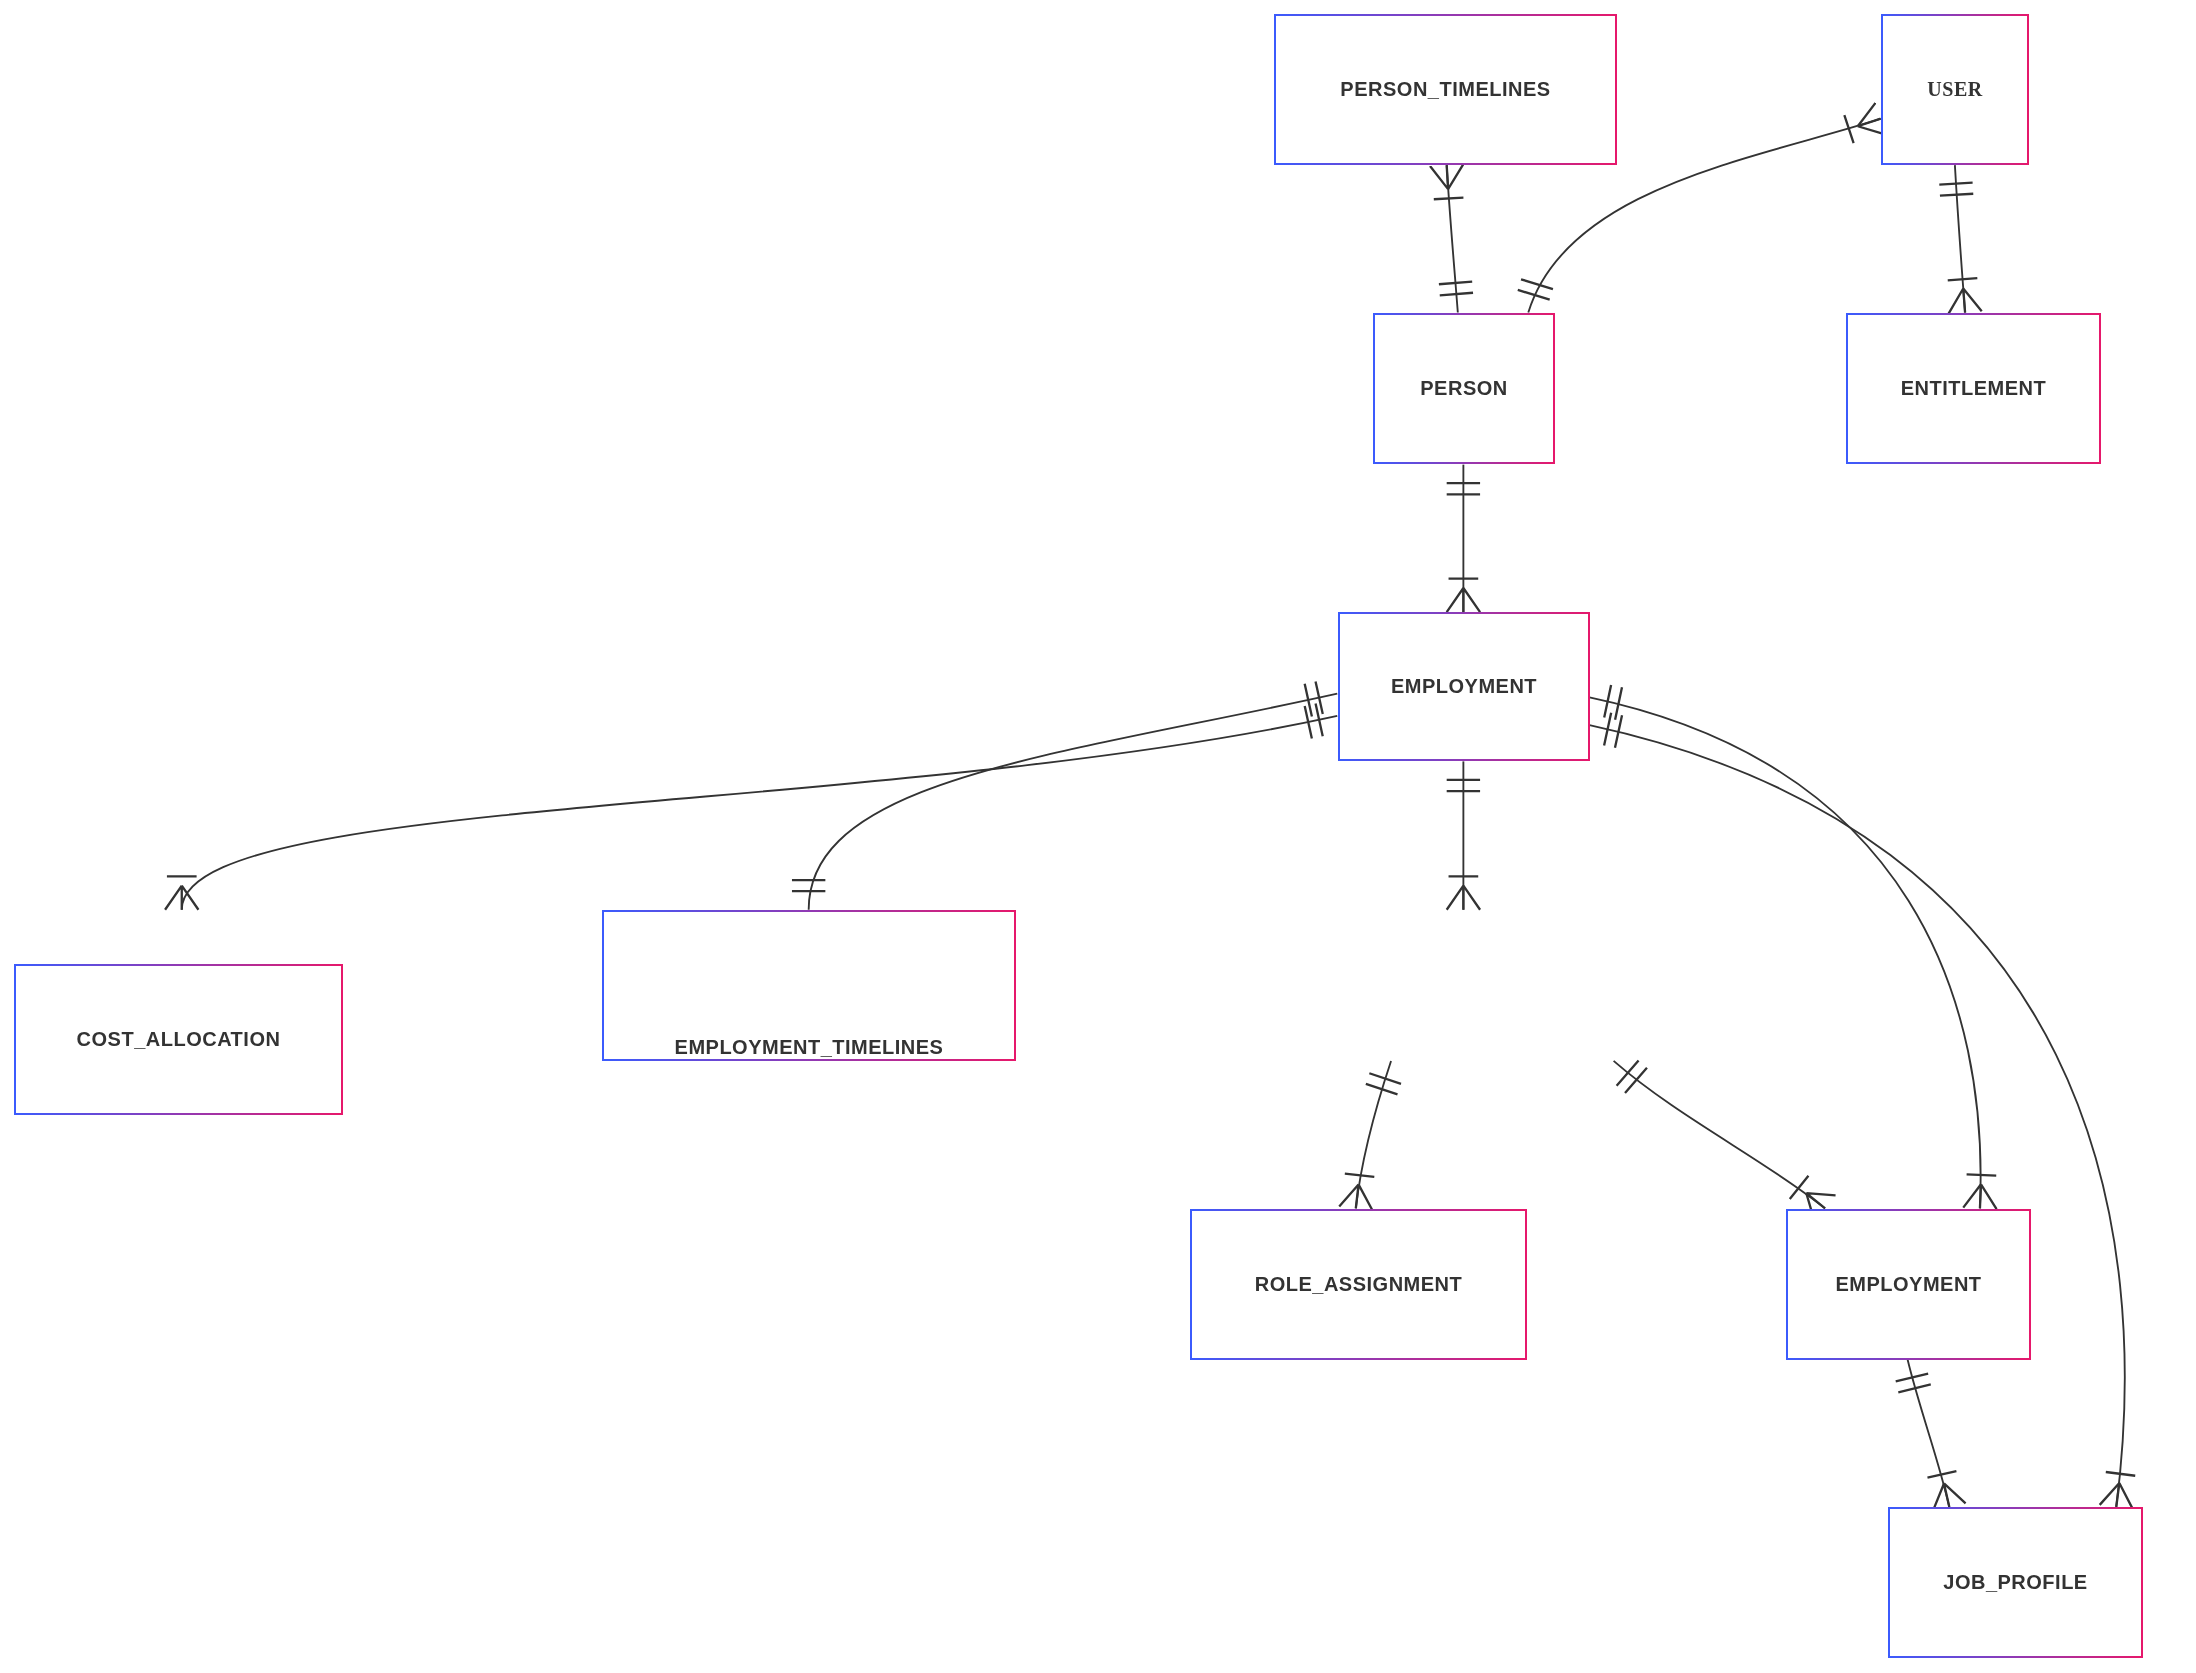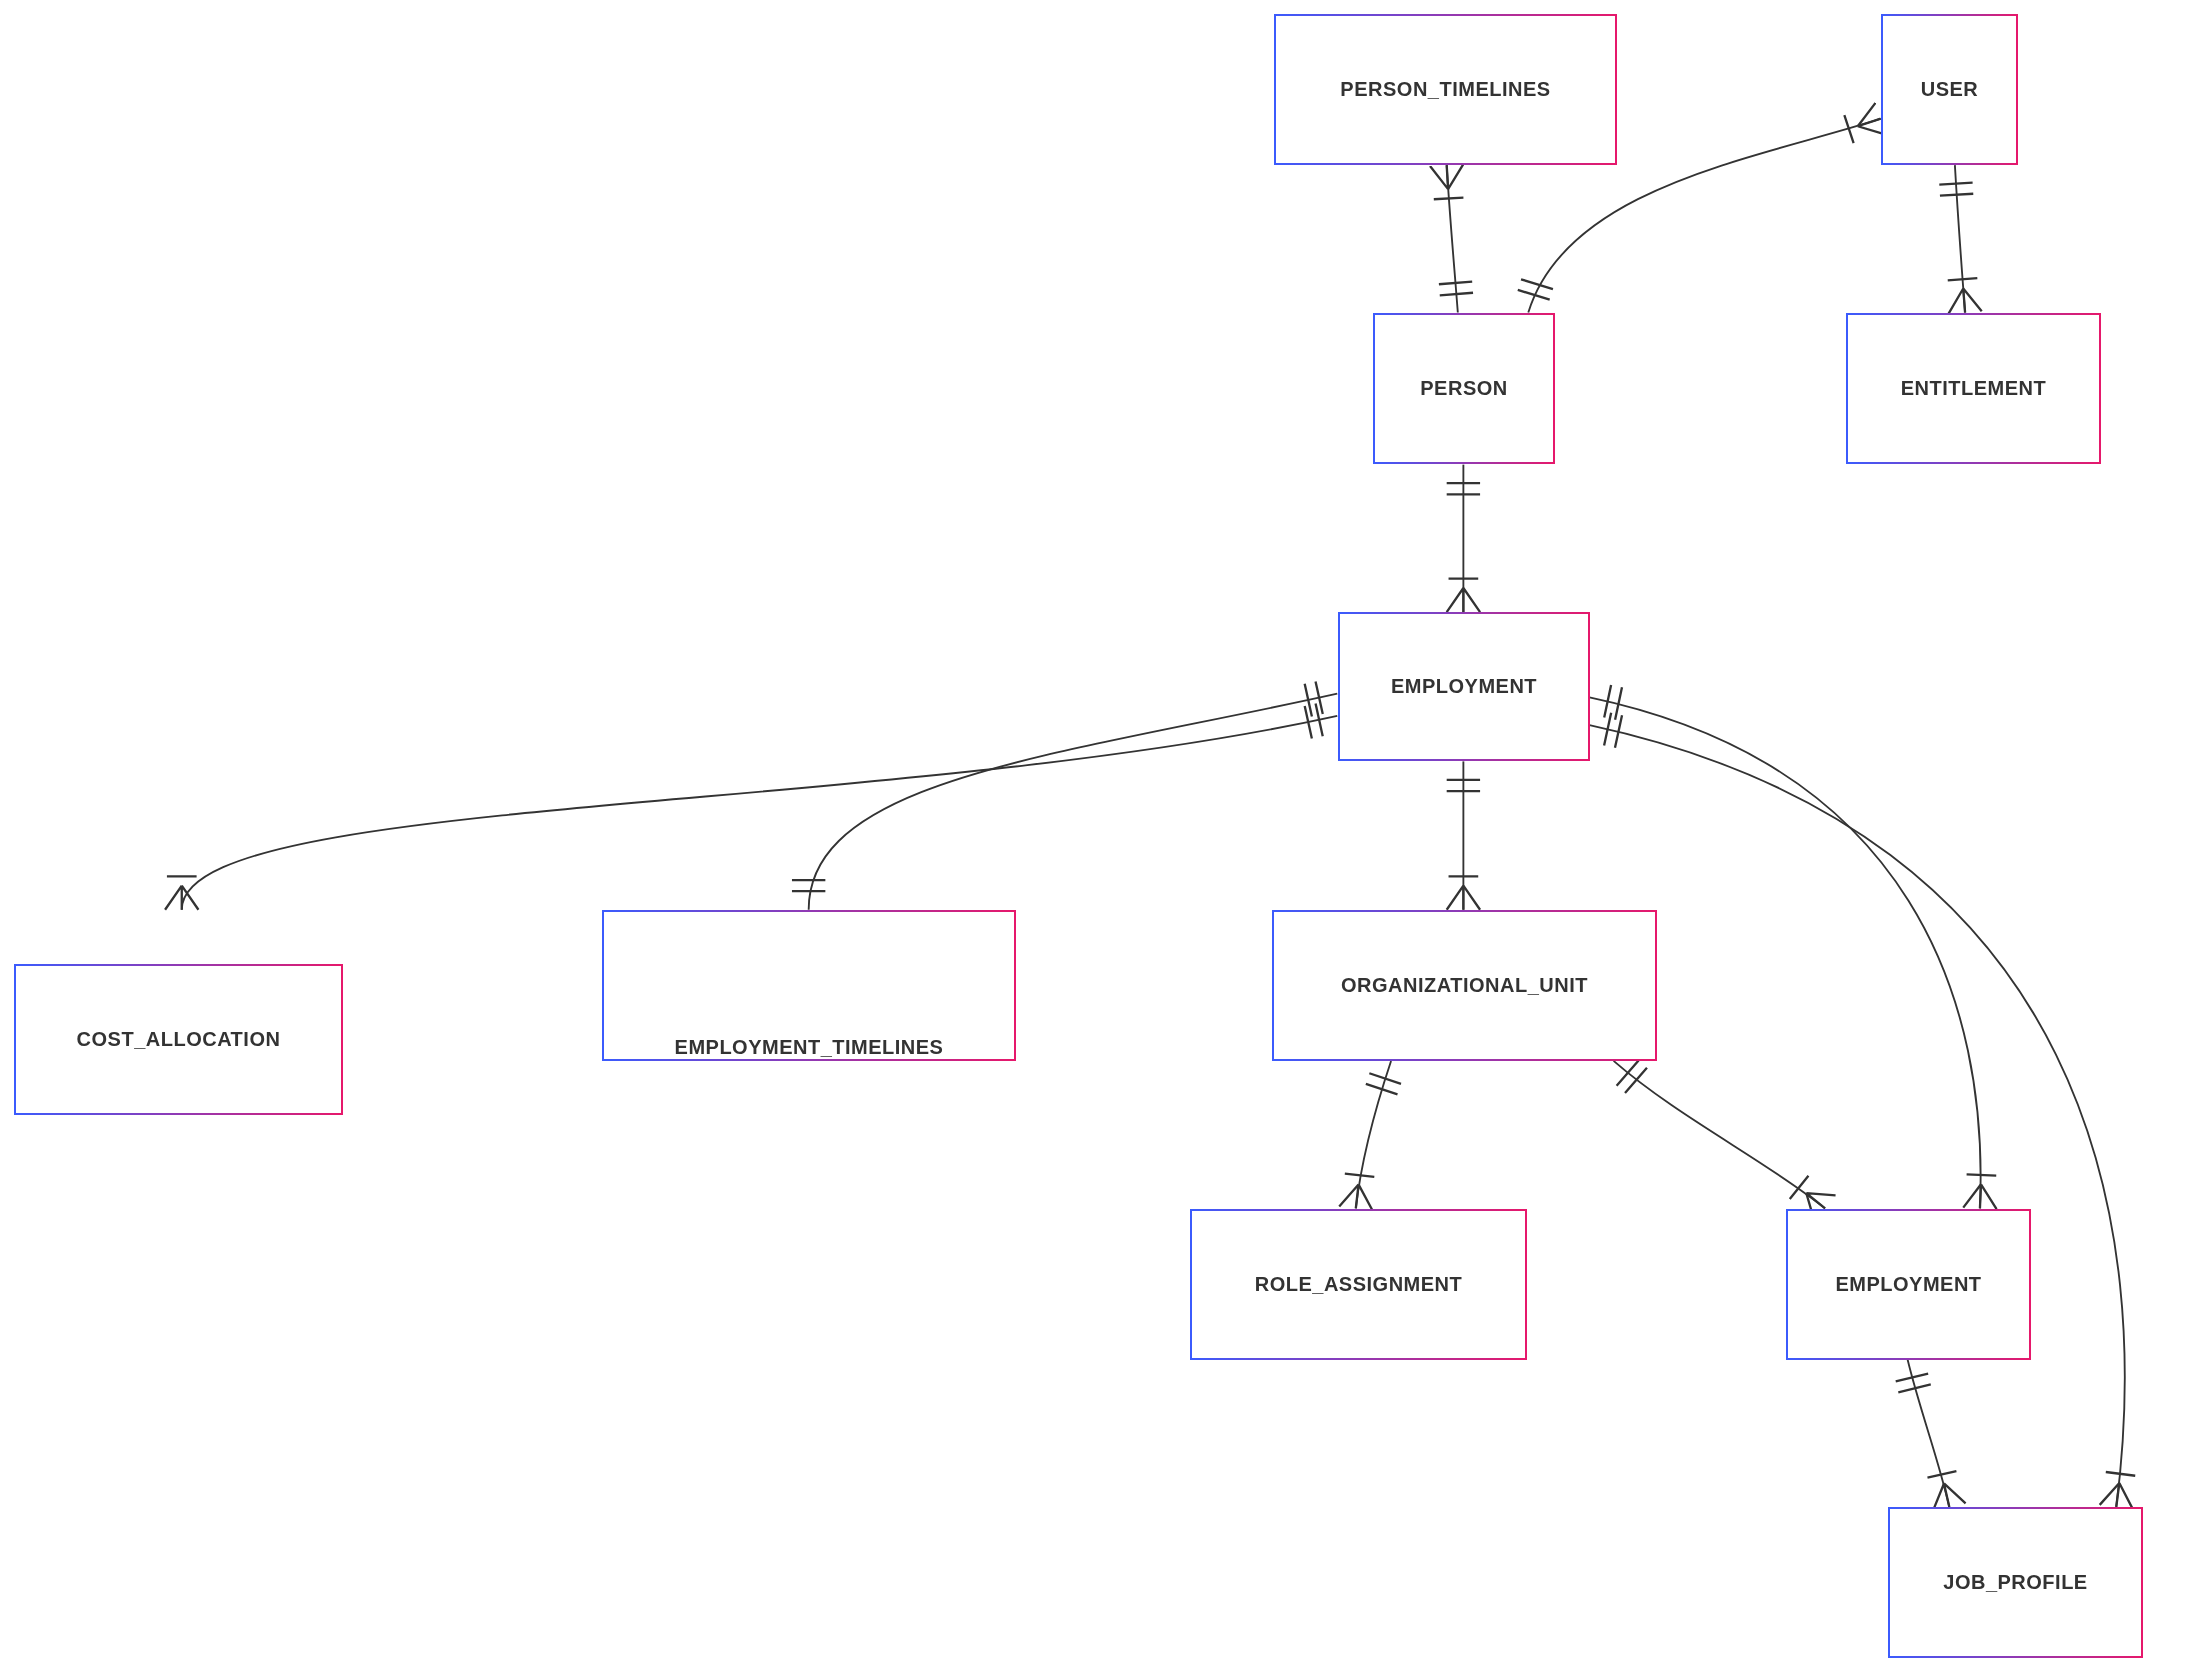--- a/index.html
+++ b/index.html
@@ -35,21 +35,21 @@
   .entity-label {
     font-size: 20px;
     font-weight: bold;
     color: #333333;
     letter-spacing: 0.5px;
     white-space: nowrap;
     text-align: center;
   }
   
   #e-person-timelines   { left: 1274px; top: 14px;   width: 343px; height: 151px; }
-  #e-user               { left: 1881px; top: 14px;   width: 137px; height: 151px; }
+  #e-user               { left: 1881px; top: 14px;   width: 148px; height: 151px; font-family: Liberation Serif, serif; }
   #e-person             { left: 1373px; top: 313px;  width: 182px; height: 151px; }
   #e-entitlement        { left: 1846px; top: 313px;  width: 255px; height: 151px; }
   #e-employment         { left: 1338px; top: 612px;  width: 252px; height: 149px; }
   #e-cost-allocation    { left: 14px;   top: 964px;  width: 329px; height: 151px; border-radius: 31px; }
   #e-employment-timelines { left: 602px; top: 910px; width: 414px; height: 151px; align-items: flex-end; }
   #e-organizational-unit  { left: 1272px; top: 910px; width: 385px; height: 151px; }
   #e-role-assignment    { left: 1190px; top: 1209px; width: 337px; height: 151px; }
   #e-assignment         { left: 1786px; top: 1209px; width: 245px; height: 151px; }
   #e-job-profile        { left: 1888px; top: 1507px; width: 255px; height: 151px; border-radius: 11px; }
 </style>
@@ -108,23 +108,20 @@
   </div>
   <div class="entity" id="e-employment">
     <span class="entity-label">EMPLOYMENT</span>
   </div>
   <div class="entity" id="e-cost-allocation">
     <span class="entity-label">COST_ALLOCATION</span>
   </div>
   <div class="entity" id="e-employment-timelines">
     <span class="entity-label">EMPLOYMENT_TIMELINES</span>
   </div>
-  <div class="entity" id="e-organizational-unit">
-    <span class="entity-label">ORGANIZATIONAL_UNIT</span>
-  </div>
   <div class="entity" id="e-role-assignment">
     <span class="entity-label">ROLE_ASSIGNMENT</span>
   </div>
   <div class="entity" id="e-assignment">
     <span class="entity-label">EMPLOYMENT</span>
   </div>
   <div class="entity" id="e-job-profile">
     <span class="entity-label">JOB_PROFILE</span>
   </div>
 

